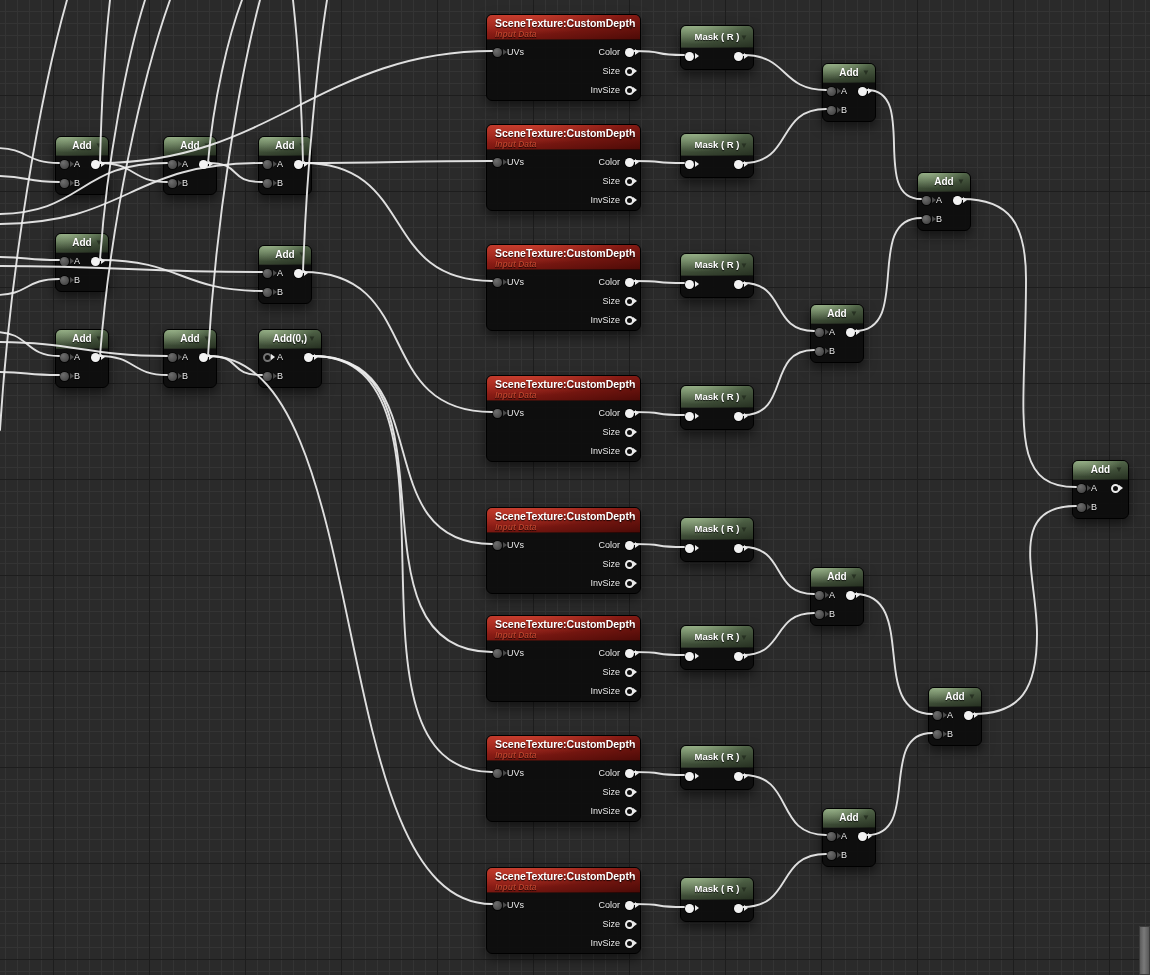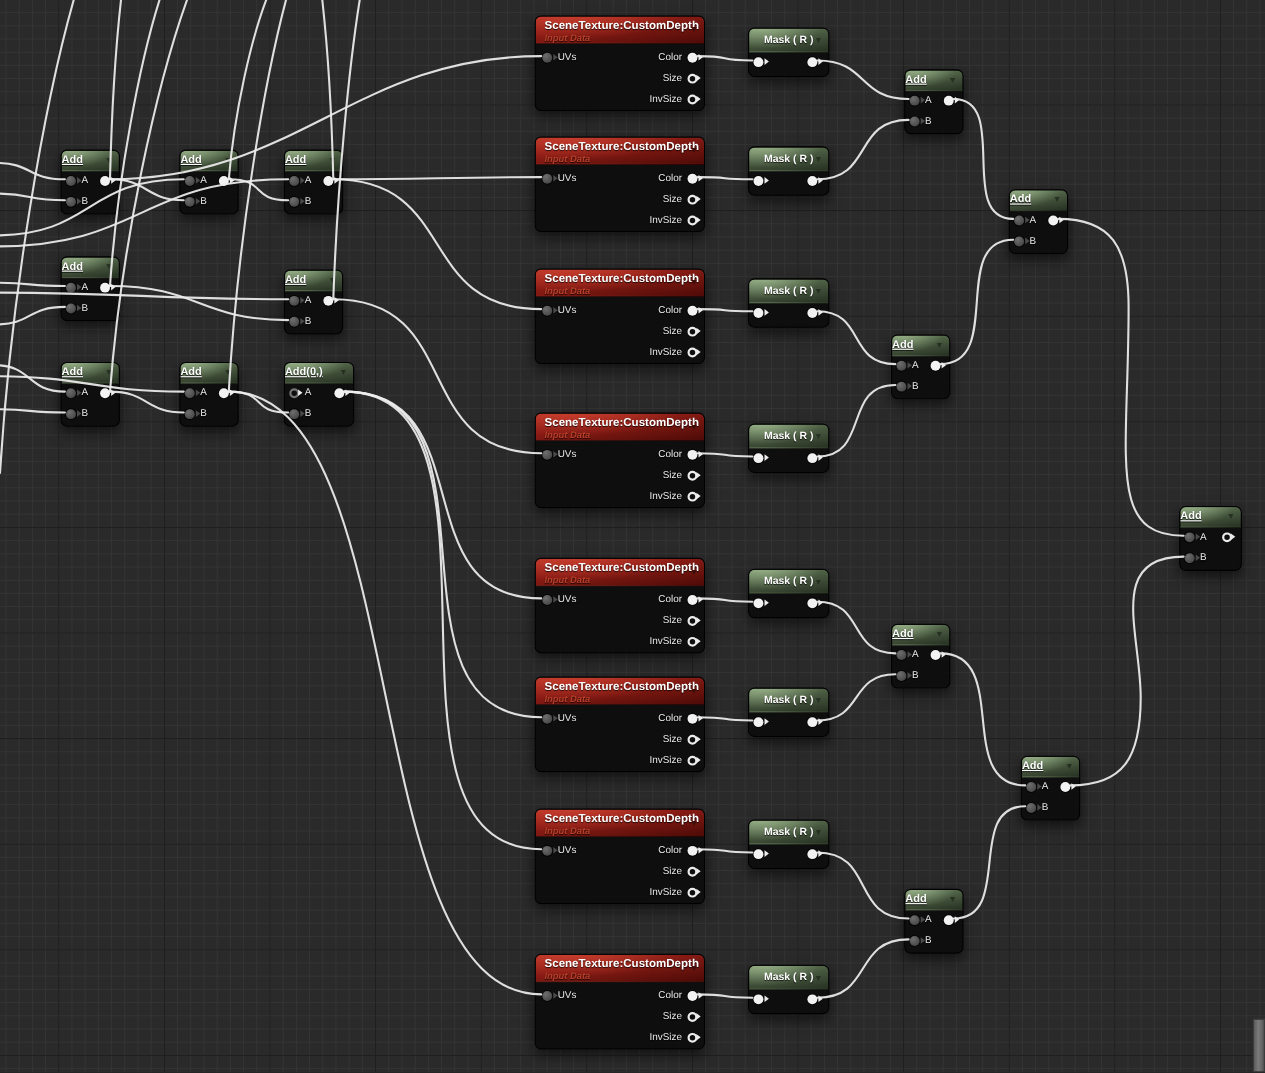--- a/index.html
+++ b/index.html
@@ -35,21 +35,21 @@
     background:
       radial-gradient(ellipse at 18% -10%, rgba(200,225,180,.55), rgba(200,225,180,0) 62%),
       linear-gradient(172deg,#66805b 0%,#47583f 45%,#273122 100%);
   }
   .hdr.red{
     background:
       radial-gradient(ellipse at 22% -15%, rgba(255,95,70,.50), rgba(255,95,70,0) 60%),
       linear-gradient(172deg,#a3271d 0%,#8a1c15 40%,#4e0b07 100%);
   }
   .hdr .ttl{display:block;white-space:nowrap;}
-  .add .hdr{height:18px;line-height:18px;font-size:10px;text-decoration:underline;}
+  .add .hdr{height:18px;line-height:18px;font-size:10px;text-align:center;}
   .mask .hdr{height:21px;line-height:21px;font-size:9.5px;text-align:center;}
   .scene .hdr{height:25px;padding:2px 8px 0;box-sizing:border-box;}
   .scene .hdr .ttl{font-size:10.5px;line-height:12px;}
   .scene .hdr .sub{display:block;font-size:8.5px;line-height:10px;font-style:italic;font-weight:bold;color:#b8402b;}
   .arrow{
     position:absolute;right:5px;top:50%;transform:translateY(-50%);
     font-size:8px;font-weight:normal;text-shadow:none;
   }
   .scene .arrow{color:#3d0f0a;}
   .add .arrow,.mask .arrow{color:#273122;}

